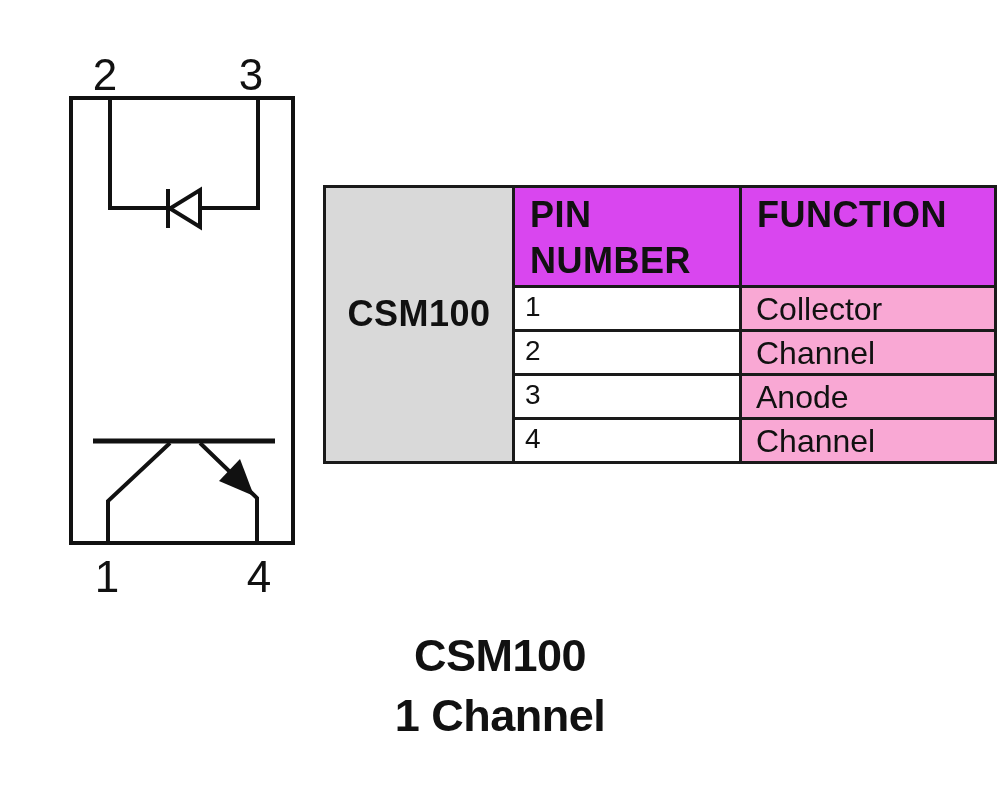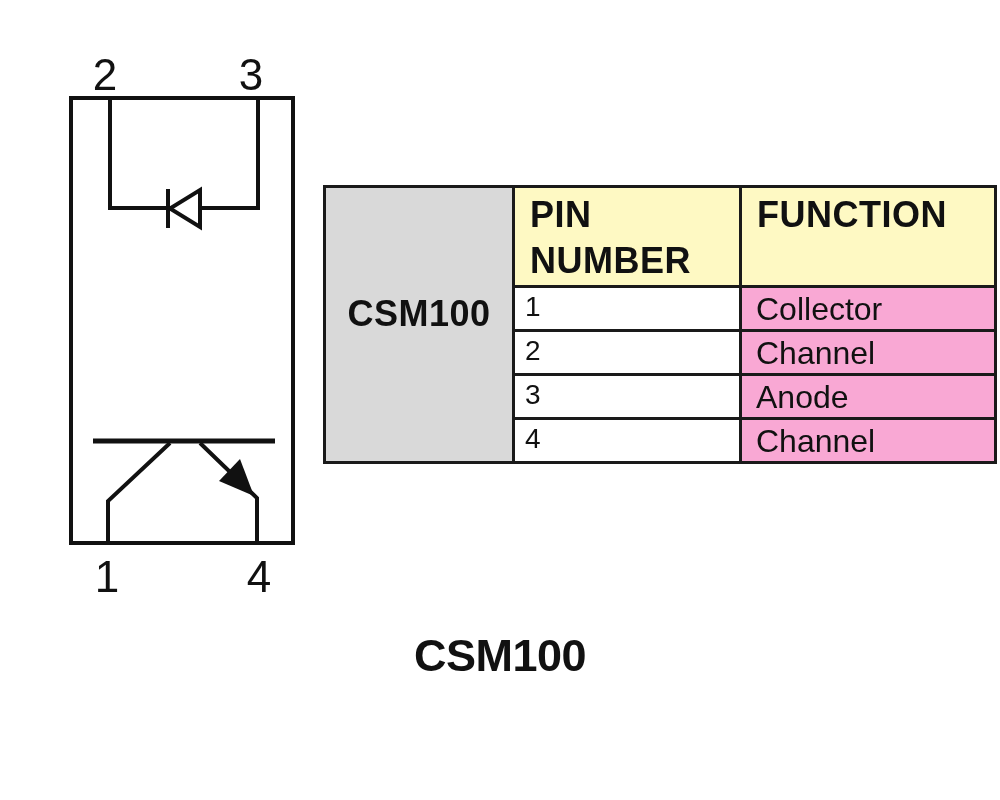--- a/index.html
+++ b/index.html
@@ -68,21 +68,21 @@
     vertical-align: middle;
     font-weight: bold;
     font-size: 36px;
     padding-bottom: 22px;
     letter-spacing: 0.5px;
   }
   .header-row {
     height: 100px;
   }
   .header-cell {
-    background: #fef9c3;
+    background: #d946ef;
     text-align: left;
     vertical-align: top;
     font-weight: bold;
     font-size: 36px;
     line-height: 46px;
     padding: 4px 4px 0 15px;
     letter-spacing: 0.5px;
   }
   .col-pin { width: 205px; }
   .col-fn  { width: 233px; }
@@ -166,15 +166,16 @@
     </tr>
     <tr class="data-row">
       <td class="pin-cell">4</td>
       <td class="fn-cell">Channel</td>
     </tr>
   </tbody>
     </table>
 
   <div class="caption">
     <div>CSM100</div>
+    <div>1 Channel</div>
   </div>
 
 </div>
 
 </body></html>

